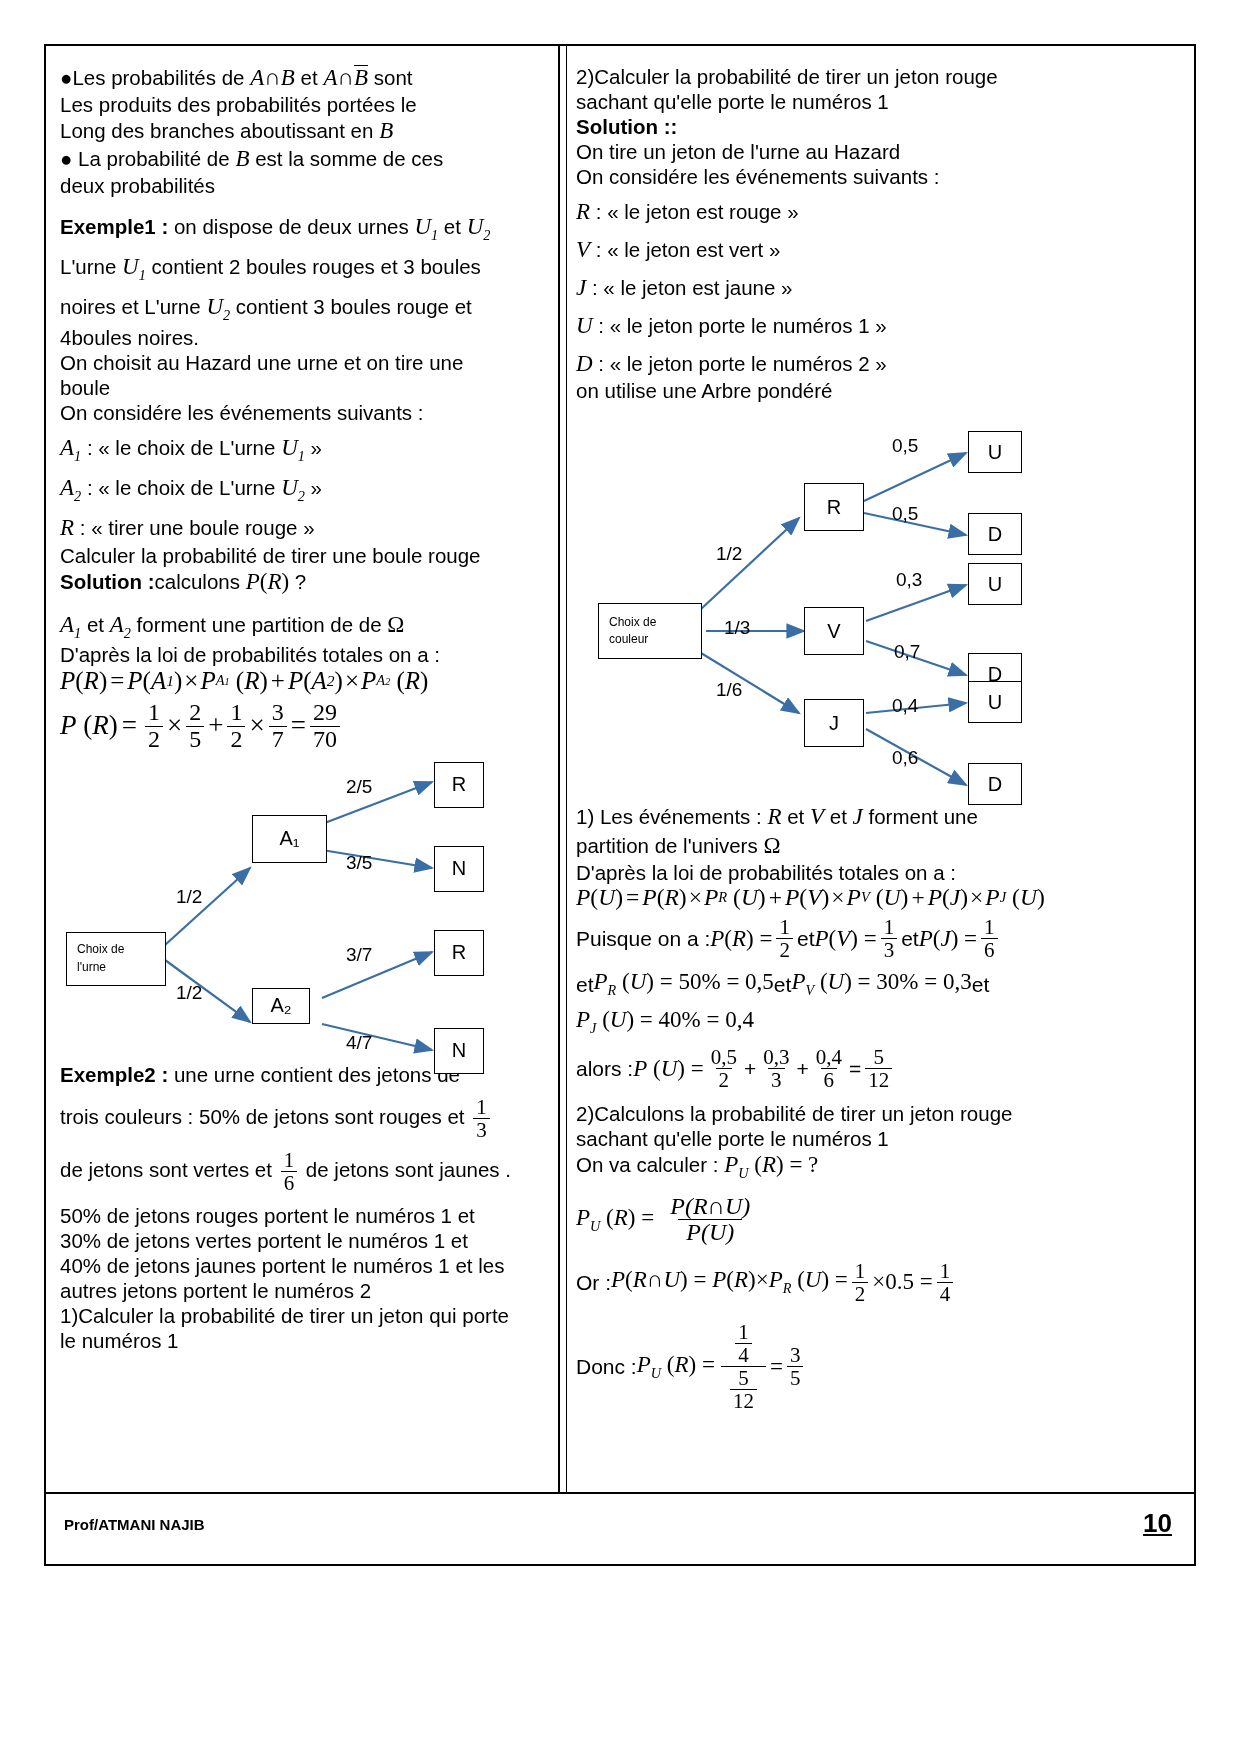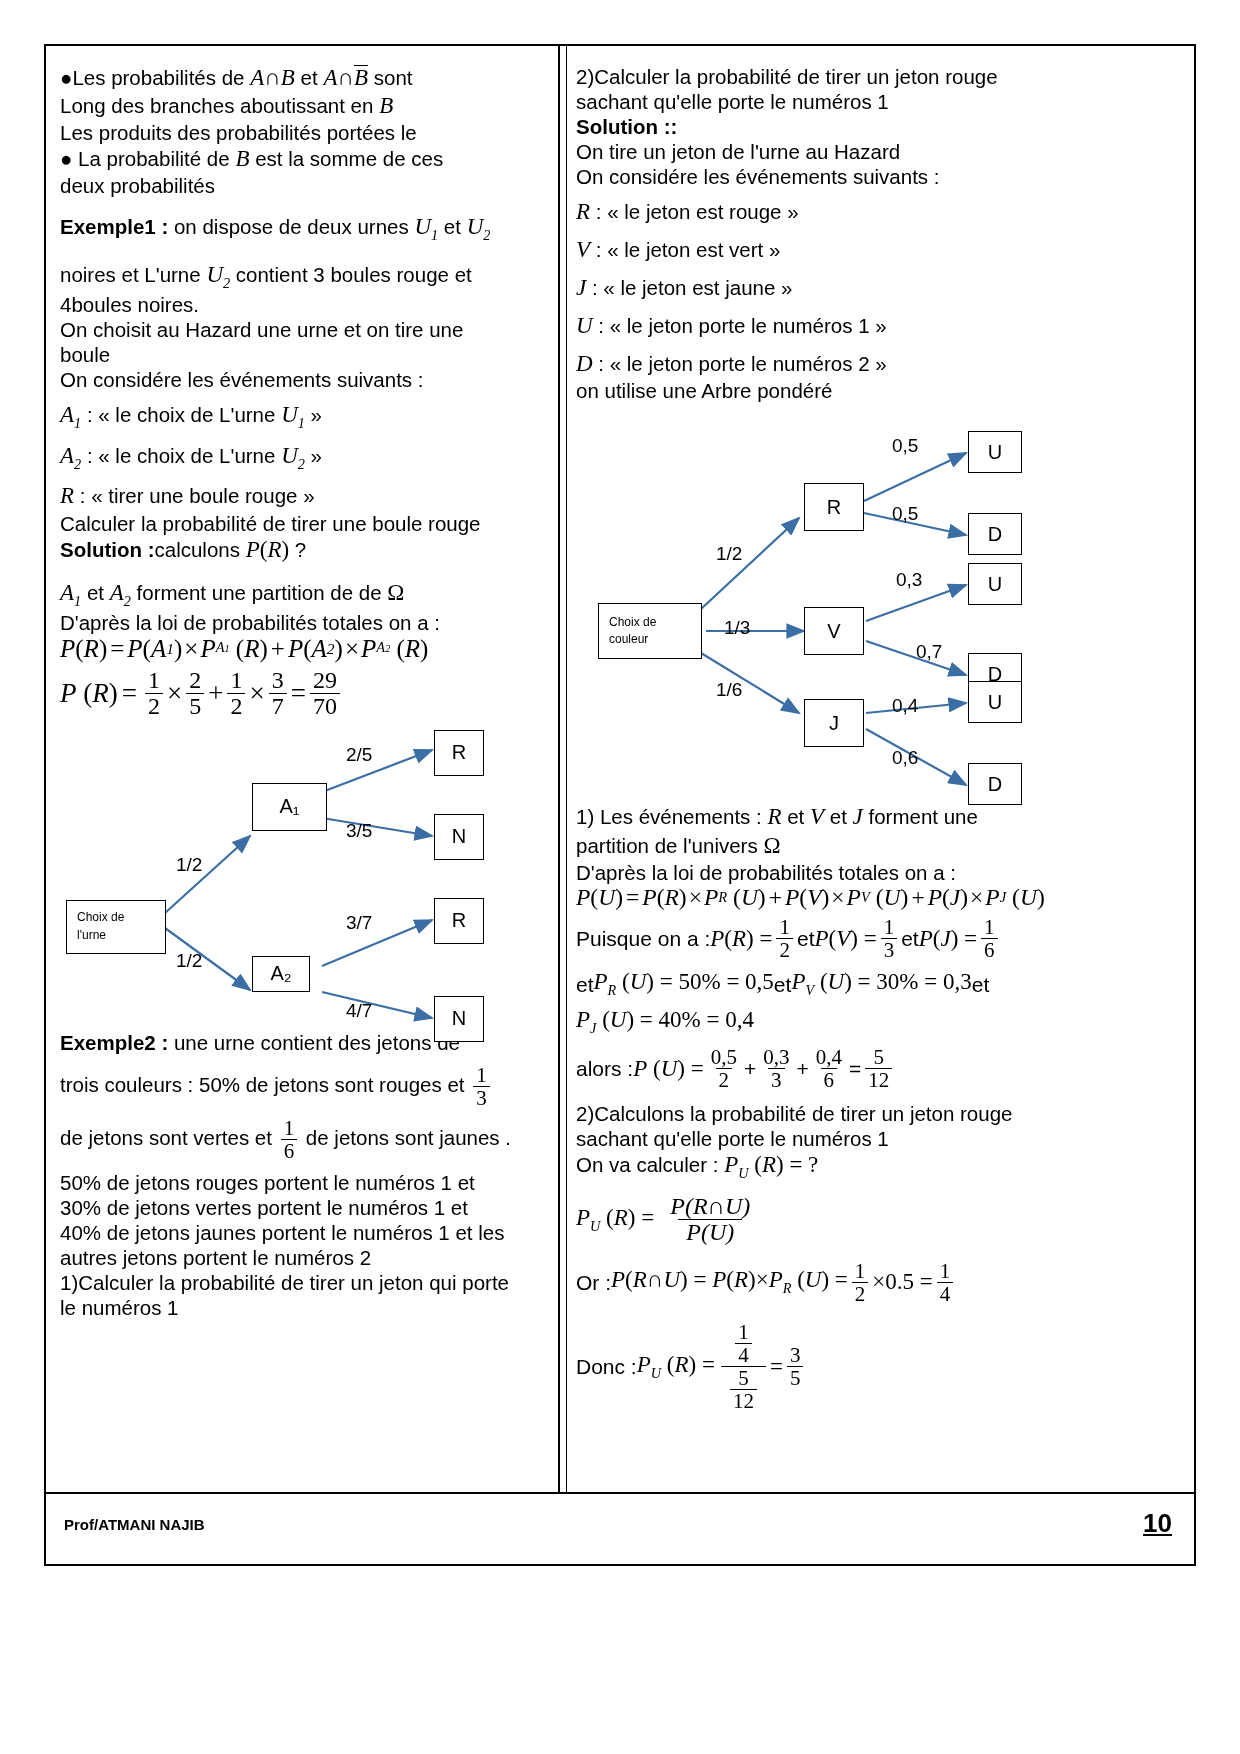--- a/index.html
+++ b/index.html
@@ -63,37 +63,40 @@
 </head>
 <body>
 
 <div class="page">
 
   <div class="col col-left">
 
     <p class="tight">
       <span>●Les probabilités de </span><span class="mi">A∩B</span><span> et </span><span class="mi">A∩<span class="ovl">B</span></span><span> sont</span>
     </p>
+    <p class="tight">Les produits des probabilités portées le</p>
     <p class="tight">
       <span>Long des branches aboutissant en </span><span class="mi">B</span>
     </p>
-    <p class="tight">Les produits des probabilités portées le</p>
     <p class="tight">
       <span>● La probabilité de </span><span class="mi">B</span><span> est la somme de ces</span>
     </p>
     <p class="tight">deux probabilités</p>
 
     <div class="sp2"></div>
 
     <p>
       <b>Exemple1 :</b><span> on dispose de deux urnes </span><span class="mi"><span>U</span><span class="sub">1</span></span><span> et </span><span class="mi"><span>U</span><span class="sub">2</span></span>
     </p>
 
     <div class="sp"></div>
 
+    <p>
+      <span> L'urne </span><span class="mi"><span>U</span><span class="sub">1</span></span><span> contient 2 boules rouges et 3 boules</span>
+    </p>
 
     <div class="sp"></div>
 
     <p>
       <span>noires et L'urne </span><span class="mi"><span>U</span><span class="sub">2</span></span><span> contient 3 boules rouge et</span>
     </p>
     <p class="tight">4boules noires.</p>
     <p class="tight">On choisit au Hazard une urne et on tire une</p>
     <p class="tight">boule</p>
     <p class="tight">On considére les événements suivants :</p>
@@ -293,21 +296,21 @@
       <div class="node" style="left:392px;top:268px;width:54px;height:42px;">U</div>
       <div class="node" style="left:392px;top:350px;width:54px;height:42px;">D</div>
 
       <span class="lbl" style="left:140px;top:130px;">1/2</span>
       <span class="lbl" style="left:148px;top:204px;">1/3</span>
       <span class="lbl" style="left:140px;top:266px;">1/6</span>
 
       <span class="lbl" style="left:316px;top:22px;">0,5</span>
       <span class="lbl" style="left:316px;top:90px;">0,5</span>
       <span class="lbl" style="left:320px;top:156px;">0,3</span>
-      <span class="lbl" style="left:340px;top:228px;text-align:center;">0,7</span>
+      <span class="lbl" style="left:318px;top:228px;text-align:center;">0,7</span>
       <span class="lbl" style="left:316px;top:282px;">0,4</span>
       <span class="lbl" style="left:316px;top:334px;">0,6</span>
     </div>
 
     <p class="tight">
       <span>1) Les événements : </span><span class="mi">R</span><span> et </span><span class="mi">V</span><span> et </span><span class="mi">J</span><span> forment une</span>
     </p>
     <p class="tight">
       <span>partition de l'univers </span><span class="mu">Ω</span>
     </p>

